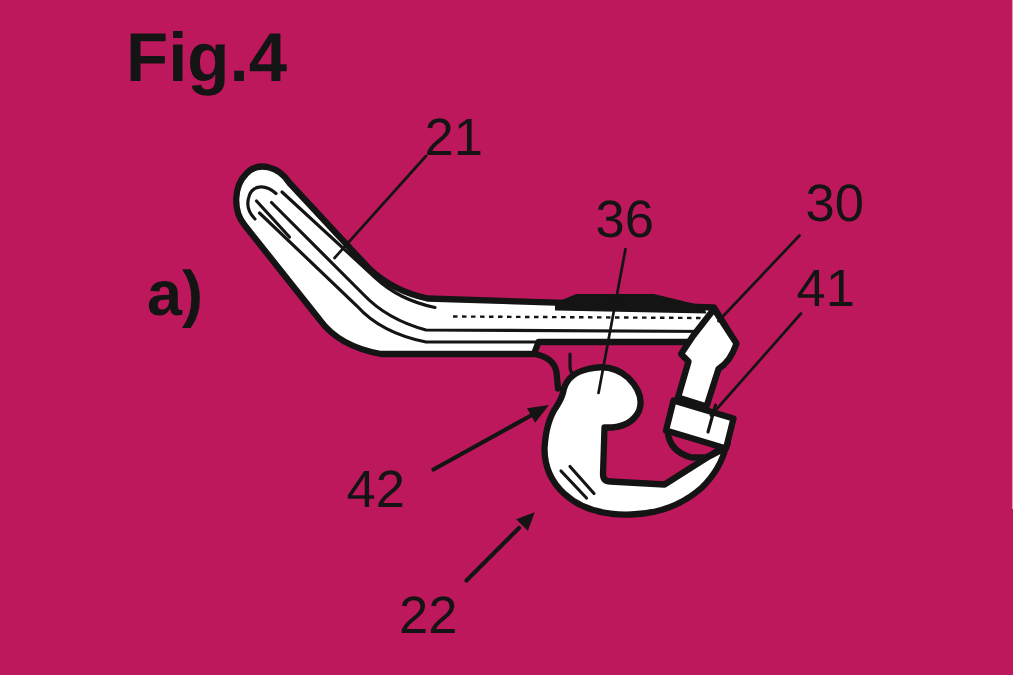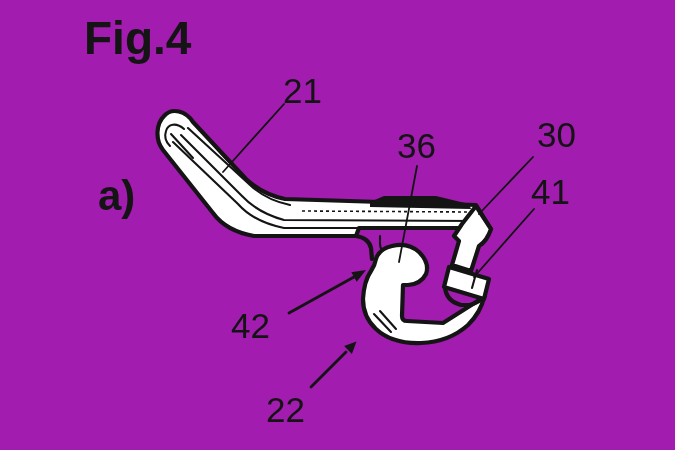--- a/index.html
+++ b/index.html
@@ -1,19 +1,19 @@
 <!DOCTYPE html>
 <html><head>
 <meta charset="utf-8">
 <style>
   html,body{margin:0;padding:0;background:#fff;}
   .page{
     position:relative;
     width:675px;height:450px;
-    background:#a21caf;
+    background:#be185d;
     overflow:hidden;
     font-family:"Liberation Sans", sans-serif;
   }
   svg{display:block;}
   .outline{fill:#ffffff;stroke:#141414;stroke-width:4.2;stroke-linejoin:round;stroke-linecap:round;}
   .thick{fill:none;stroke:#141414;stroke-width:4.2;stroke-linejoin:round;stroke-linecap:round;}
   .inner{fill:none;stroke:#141414;stroke-width:2.1;stroke-linecap:round;}
   .stitch{fill:none;stroke:#141414;stroke-width:1.6;stroke-dasharray:3 3;}
   .leader{fill:none;stroke:#141414;stroke-width:1.8;stroke-linecap:round;}
   .arrowline{fill:none;stroke:#141414;stroke-width:2.8;stroke-linecap:round;}

